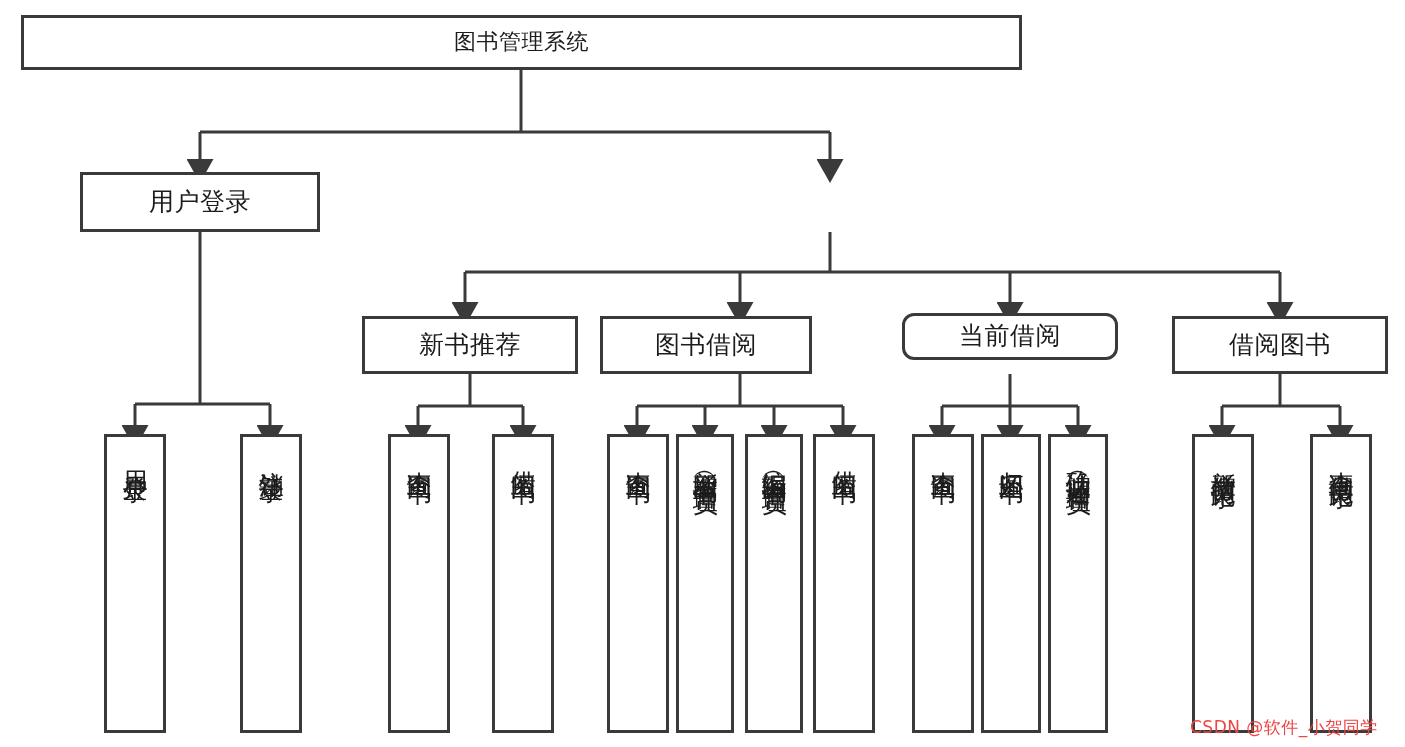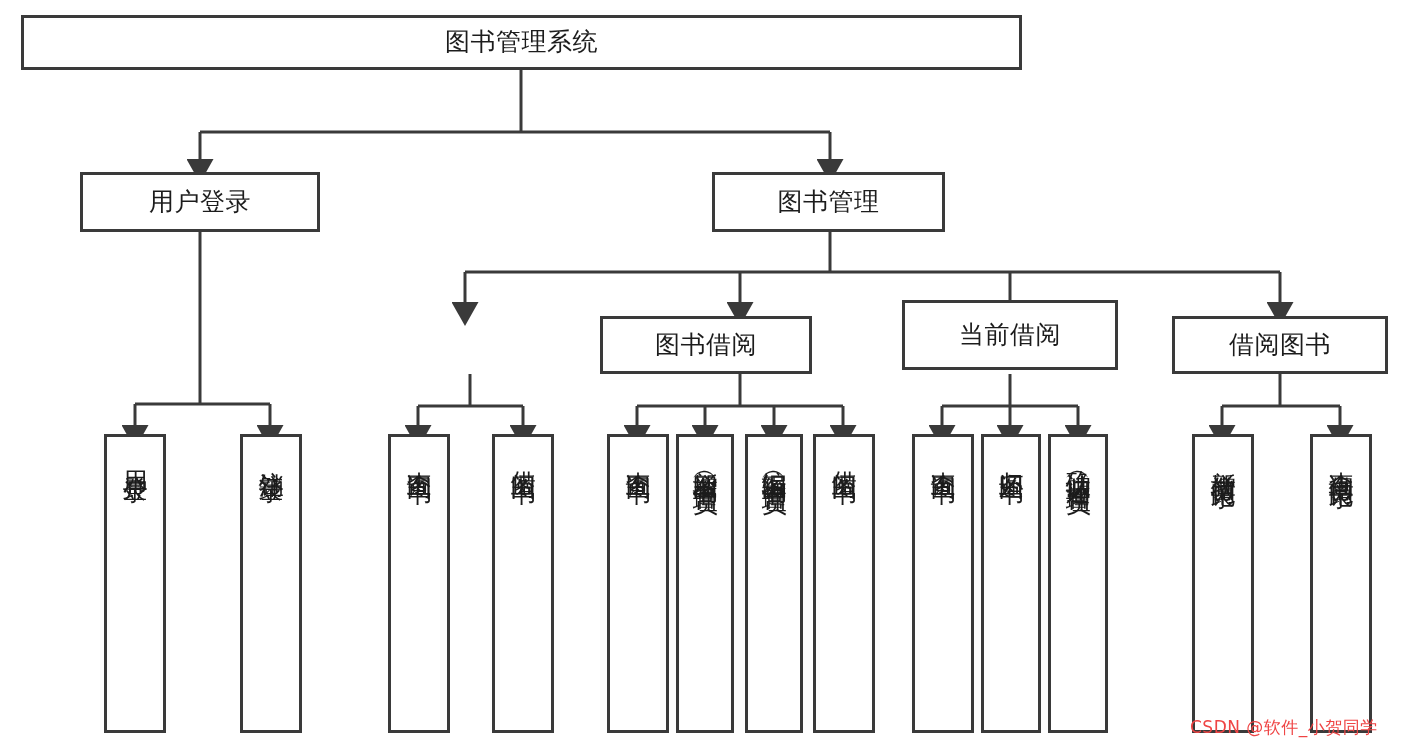--- a/index.html
+++ b/index.html
@@ -36,21 +36,21 @@
     display:block;
     text-align:center;
     line-height:1.22;
     letter-spacing:0.5px;
   }
   
   .node.horiz .label{
     font-size:25px;
     white-space:nowrap;
   }
-  .node.title .label{ font-size:25px; }
+  .node.title .label{ font-size:22px; }
   
   .node.vert{
     align-items:flex-start;
     justify-content:center;
     padding-top:14px;
   }
   .node.vert .label{
     writing-mode:vertical-rl;
     text-orientation:upright;
     font-size:25px;
@@ -126,28 +126,28 @@
     </g>
   </svg>
 
   <div class="node horiz title" style="left:21px; top:15px; width:1001px; height:55px;">
     <span class="label">图书管理系统</span>
   </div>
 
   <div class="node horiz" style="left:80px; top:172px; width:240px; height:60px;">
     <span class="label">用户登录</span>
   </div>
-  <div class="node horiz" style="left:712px; top:172px; width:233px; height:60px;">
-    <span class="label">图书管理</span>
+
+  <div class="node horiz" style="left:362px; top:316px; width:216px; height:58px;">
+    <span class="label">新书推荐</span>
   </div>
-
   <div class="node horiz" style="left:600px; top:316px; width:212px; height:58px;">
     <span class="label">图书借阅</span>
   </div>
-  <div class="node horiz" style="left:902px; top:300px; width:216px; height:70px;">
+  <div class="node horiz" style="left:902px; top:313px; width:216px; height:47px;border-radius:12px;">
     <span class="label">当前借阅</span>
   </div>
   <div class="node horiz" style="left:1172px; top:316px; width:216px; height:58px;">
     <span class="label">借阅图书</span>
   </div>
 
   <div class="node vert" style="left:104px; top:434px; width:62px; height:299px;">
     <span class="label">用户登录</span>
   </div>
   <div class="node vert" style="left:240px; top:434px; width:62px; height:299px;">

